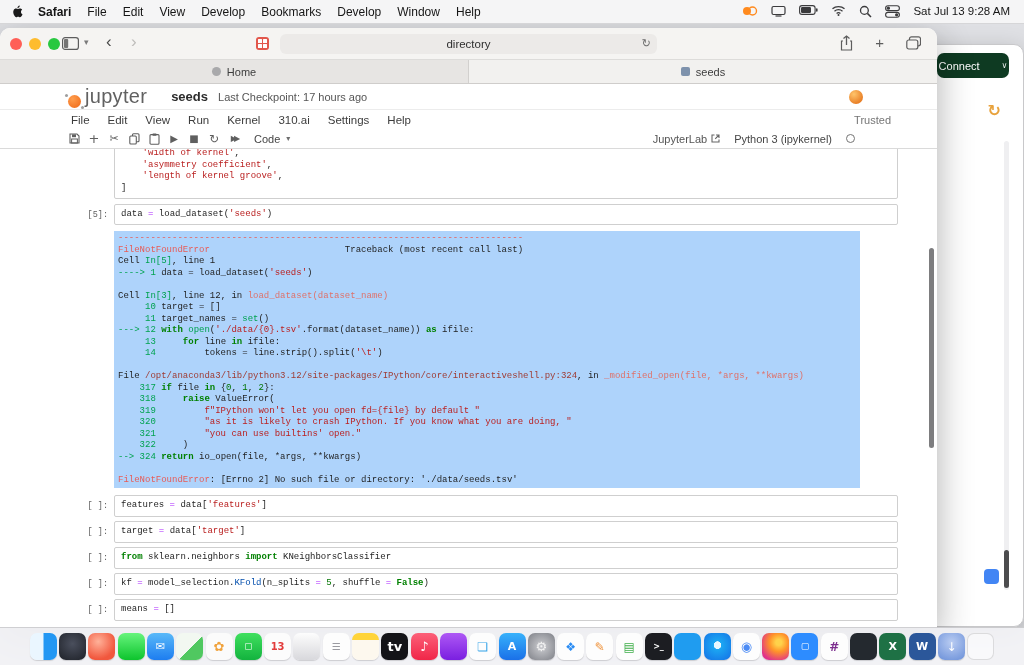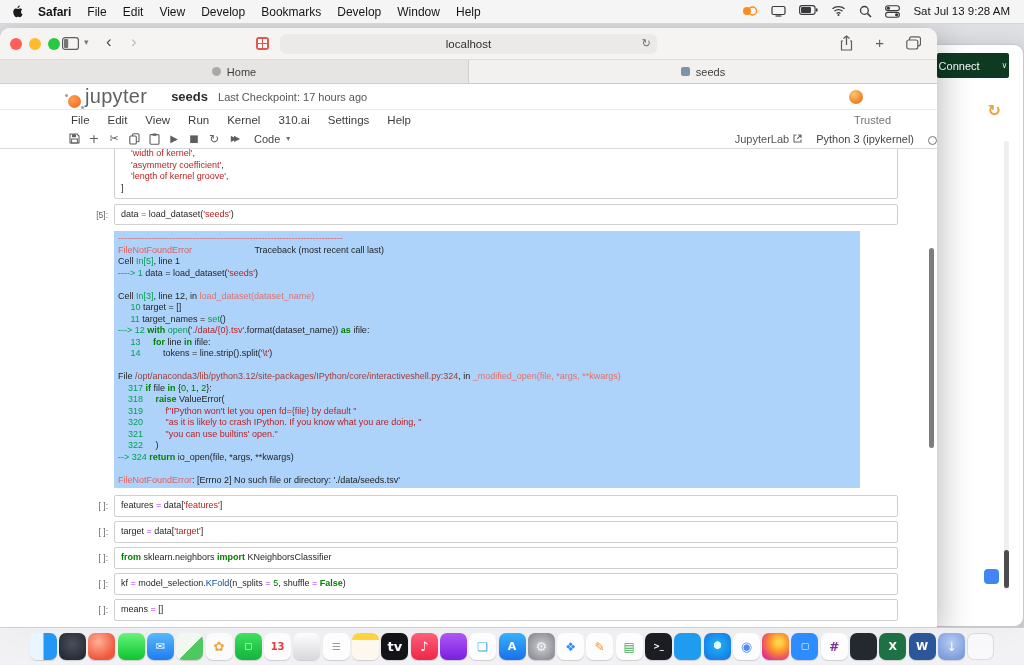--- a/index.html
+++ b/index.html
@@ -1,32 +1,32 @@
 <!DOCTYPE html>
 <html><head>
 <meta charset="utf-8">
 <style>
 *{box-sizing:border-box;margin:0;padding:0}
 html,body{width:1024px;height:665px;overflow:hidden}
 body{position:relative;background:#dfe0e4;font-family:"Liberation Sans","DejaVu Sans",sans-serif;-webkit-font-smoothing:antialiased}
-.mono{font-family:Liberation Sans, sans-serif}
+.mono{font-family:Liberation Mono, monospace}
 
 
 .menubar{position:absolute;top:0;left:0;right:0;height:24px;background:#f5f5f6;border-bottom:1px solid #d6d6d8;display:flex;align-items:center;padding:0 10px;font-size:12px;color:#161616;z-index:40}
 .mb-left{display:flex;align-items:center;gap:2px}
 .mbi{padding:0 8px;cursor:default}
 .mbi-app{font-weight:bold}
 .mb-right{margin-left:auto;display:flex;align-items:flex-start;gap:13px;padding-right:4px}
 .mb-clock{font-size:11.5px;white-space:nowrap}
 .apple{width:14px;height:15px;margin-right:4px}
 .rec-ind{display:flex;align-items:center}
 
 
 .bg-window{position:absolute;left:700px;right:0;top:44px;height:583px;background:#ffffff;border:1px solid #c8c8ca;border-radius:10px;box-shadow:0 8px 24px rgba(0,0,0,.25);z-index:5}
-.connect{position:absolute;top:8px;right:14px;width:72px;height:25px;background:#0e3a22;color:#fff;border:none;border-radius:2px;font-size:11px;display:flex;align-items:center;justify-content:center;gap:22px;font-family:inherit}
+.connect{position:absolute;top:8px;right:14px;width:72px;height:25px;background:#0e3a22;color:#fff;border:none;border-radius:7px;font-size:11px;display:flex;align-items:center;justify-content:center;gap:22px;font-family:inherit}
 .connect .chev{font-size:8px;opacity:.9}
 .panel-refresh{position:absolute;top:56px;right:22px;font-size:16px;font-weight:bold;color:#e8a23c;font-family:"DejaVu Sans",sans-serif}
 .panel-track{position:absolute;right:14px;top:96px;bottom:36px;width:5px;background:#efeff1;border-radius:3px}
 .panel-thumb{position:absolute;right:14px;bottom:38px;width:5px;height:38px;background:#4c4c4e;border-radius:3px}
 .panel-fab{position:absolute;right:24px;bottom:42px;width:15px;height:15px;background:#4285f4;border-radius:4px}
 
 
 .safari{position:absolute;left:0;top:28px;width:937px;height:600px;background:#fff;border-radius:10px 10px 0 0;box-shadow:0 12px 36px rgba(0,0,0,.32);overflow:hidden;z-index:10}
 .sf-toolbar{position:relative;height:32px;background:#f5f4f2;border-bottom:1px solid #dddcda}
 .lights{position:absolute;left:10px;top:10px;display:flex;gap:7px}
@@ -60,21 +60,21 @@
 .nb-ckpt{margin-left:10px;font-size:11px;color:#555}
 .hdr-avatar{margin-left:auto;margin-right:74px;width:14px;height:14px;border-radius:50%;background:radial-gradient(circle at 35% 30%,#ffc46b,#e0650c)}
 .jp-menu{height:19px;display:flex;align-items:center;background:#fff;padding-left:62px;font-size:11.5px;color:#3c3c3c}
 .jmi{padding:0 9px}
 .trusted{margin-left:auto;margin-right:46px;font-size:11px;color:#757575}
 .jp-toolbar{height:20px;display:flex;align-items:center;background:#fff;padding-left:64px;border-bottom:1px solid #dadada;color:#5f5f5f}
 .tbtn{background:none;border:none;width:20px;height:18px;display:flex;align-items:center;justify-content:center;color:#5f5f5f;font-size:10px;font-family:"DejaVu Sans",sans-serif}
 .tbtn.ff span{letter-spacing:-3px;font-size:8px}
 .celltype{margin-left:10px;display:flex;align-items:center;gap:6px;font-size:11px;color:#454545}
 .celltype .chev{font-size:8px;color:#6e6e6e}
-.tb-right{margin-left:auto;display:flex;align-items:flex-end;gap:14px;}
+.tb-right{margin-left:auto;display:flex;align-items:center;gap:14px;margin-right:82px}
 .jlab{display:flex;align-items:center;gap:4px;font-size:11px;color:#555}
 .kernel{font-size:11px;color:#454545}
 .kcircle{width:9px;height:9px;border:1.5px solid #757575;border-radius:50%;display:inline-block}
 
 
 .notebook{position:relative;height:479px;background:#fff;overflow:hidden}
 .cell{display:flex;margin-top:4.5px}
 .cell.partial{margin-top:-6px}
 .cell.output{margin-top:6px}
 .cell.gap{margin-top:7px}
@@ -186,21 +186,21 @@
     <span class="sb-chev">▾</span>
     <span class="nav-back">‹</span>
     <span class="nav-fwd">›</span>
     <span class="ext-icon">
         <i></i>
         <i></i>
         <i></i>
         <i></i>
       </span>
     <div class="addressbar">
-      <span>localhost</span>
+      <span>directory</span>
       <span class="ab-reload">↻</span>
     </div>
     <div class="tb-right-icons">
       <span>
         <svg width="13" height="16" viewBox="0 0 13 16">
             <path d="M6.5 1v9" stroke="#5d5d5d" stroke-width="1.3" fill="none"></path>
             <path d="M3.5 3.5L6.5 1l3 2.5" stroke="#5d5d5d" stroke-width="1.3" fill="none"></path>
             <path d="M3 6H1.5v9h10V6H10" stroke="#5d5d5d" stroke-width="1.2" fill="none"></path>
           </svg>
       </span>

